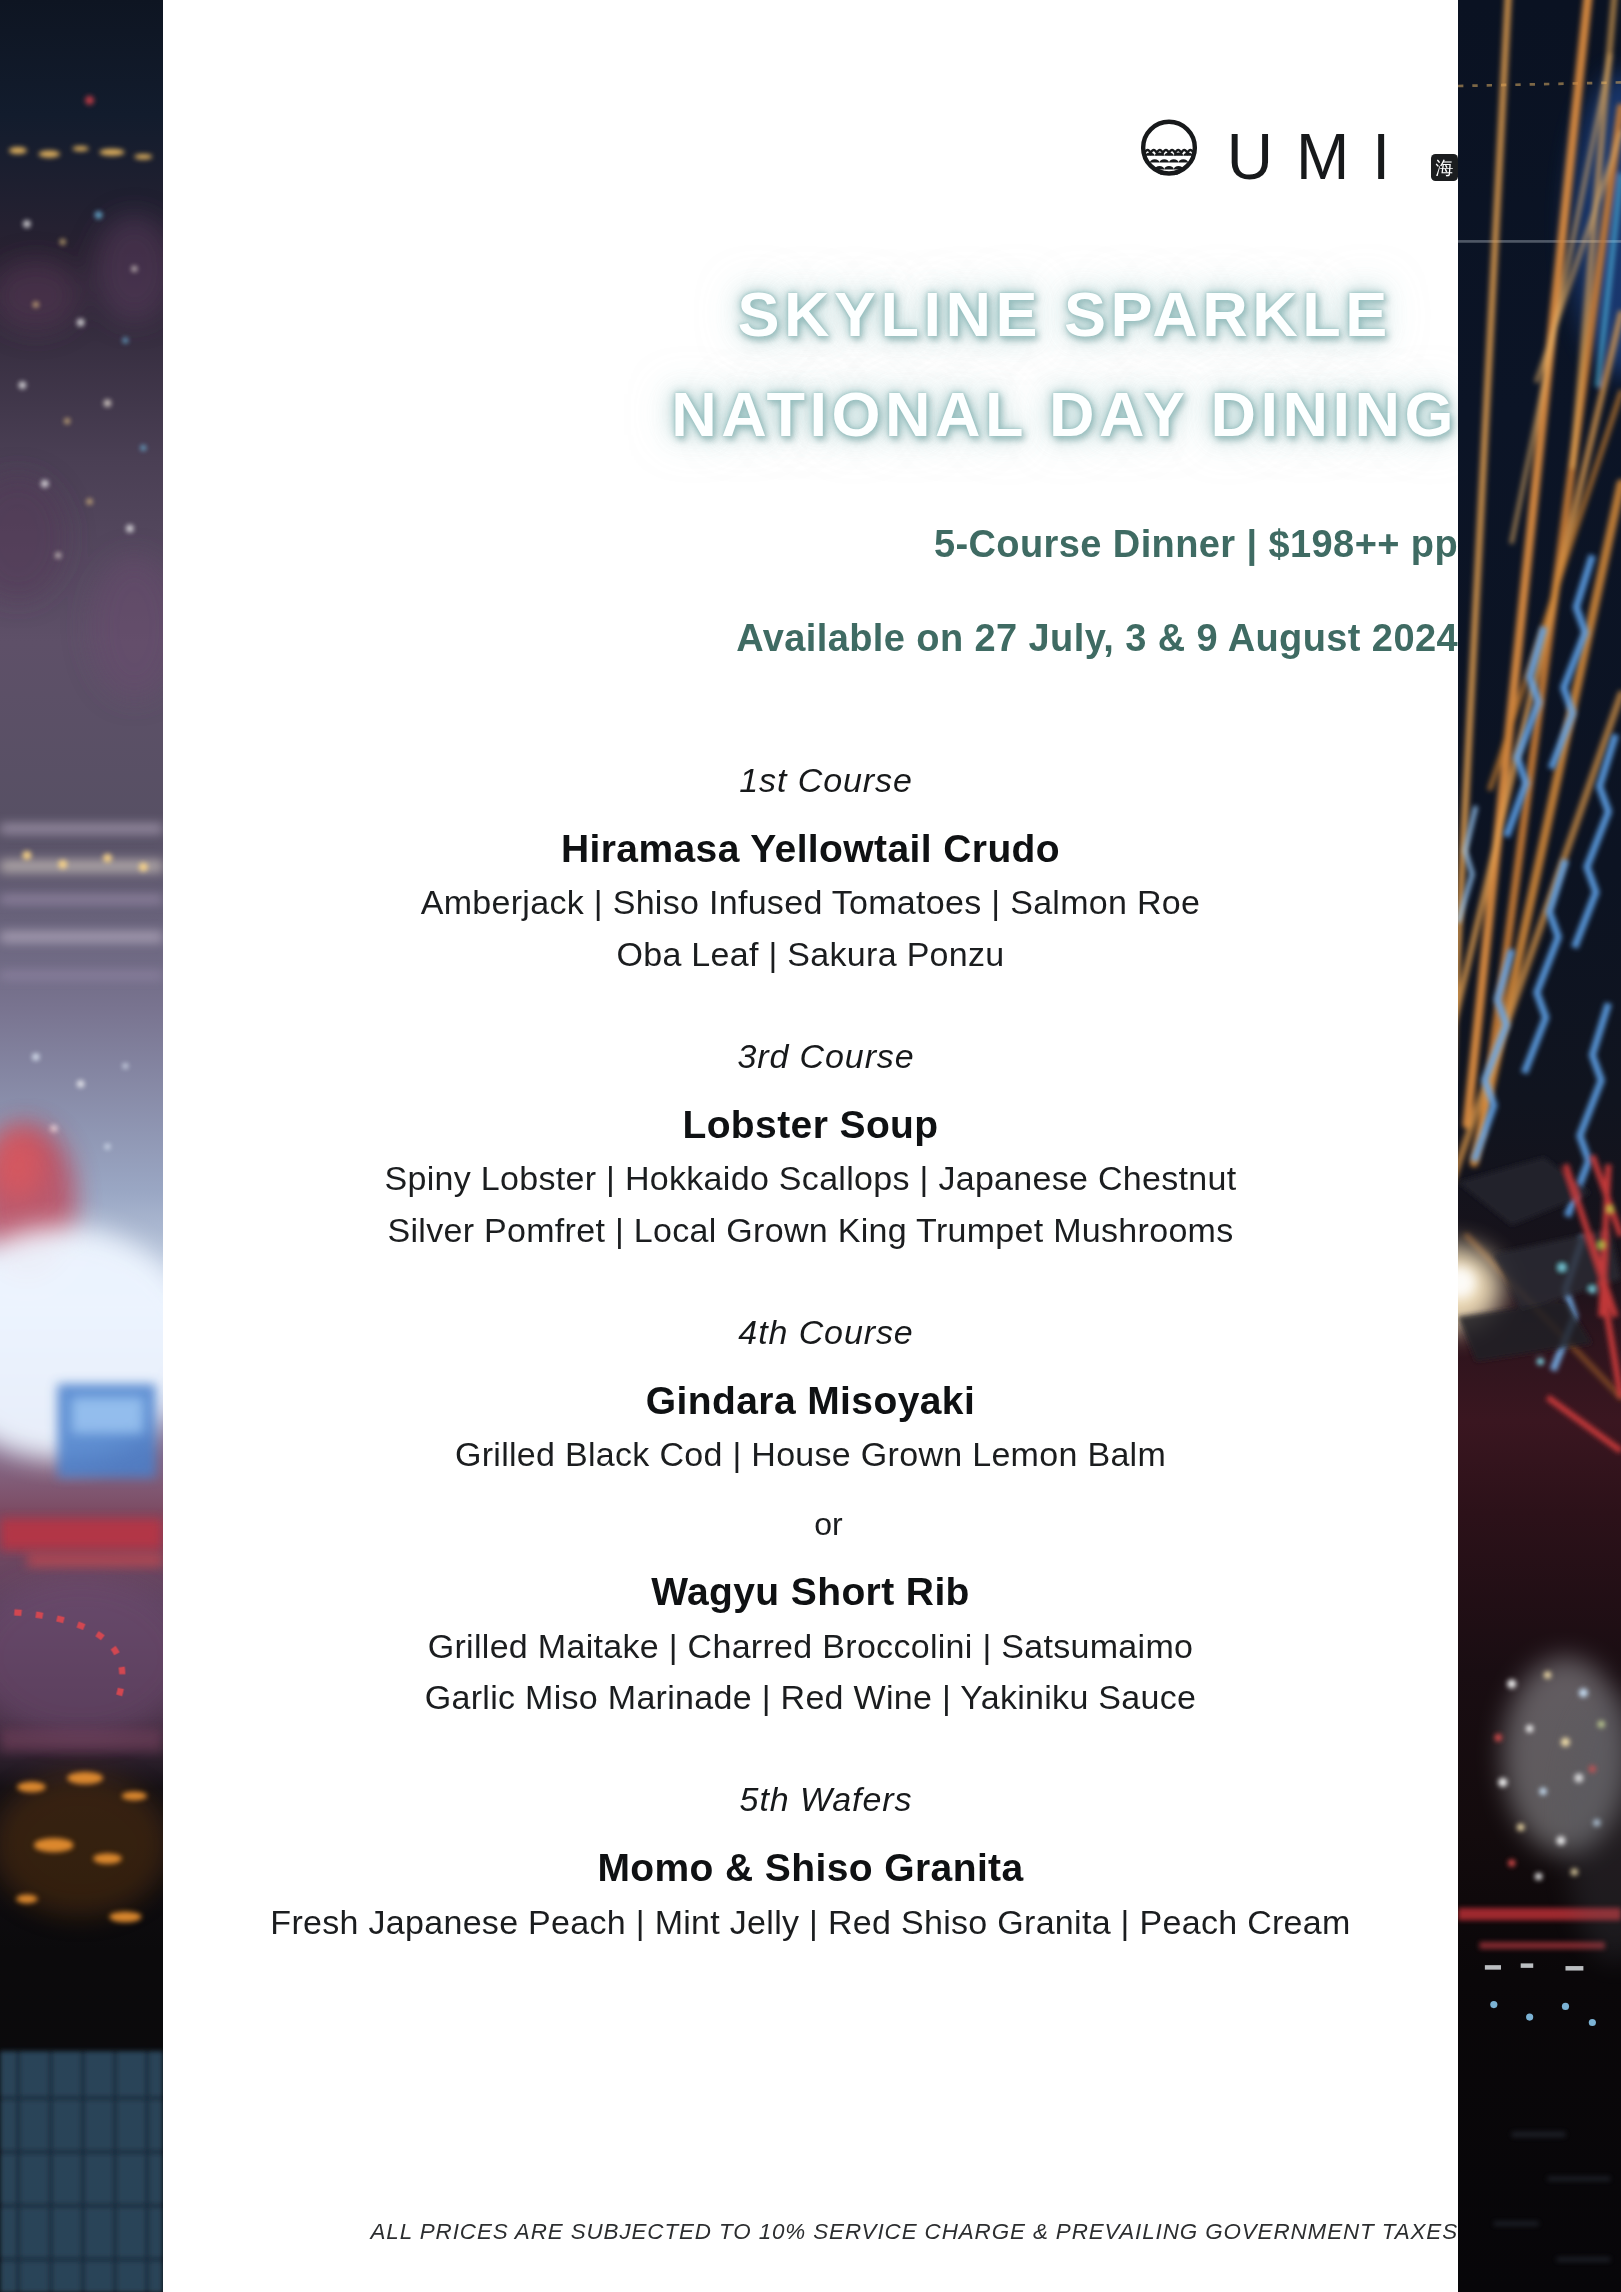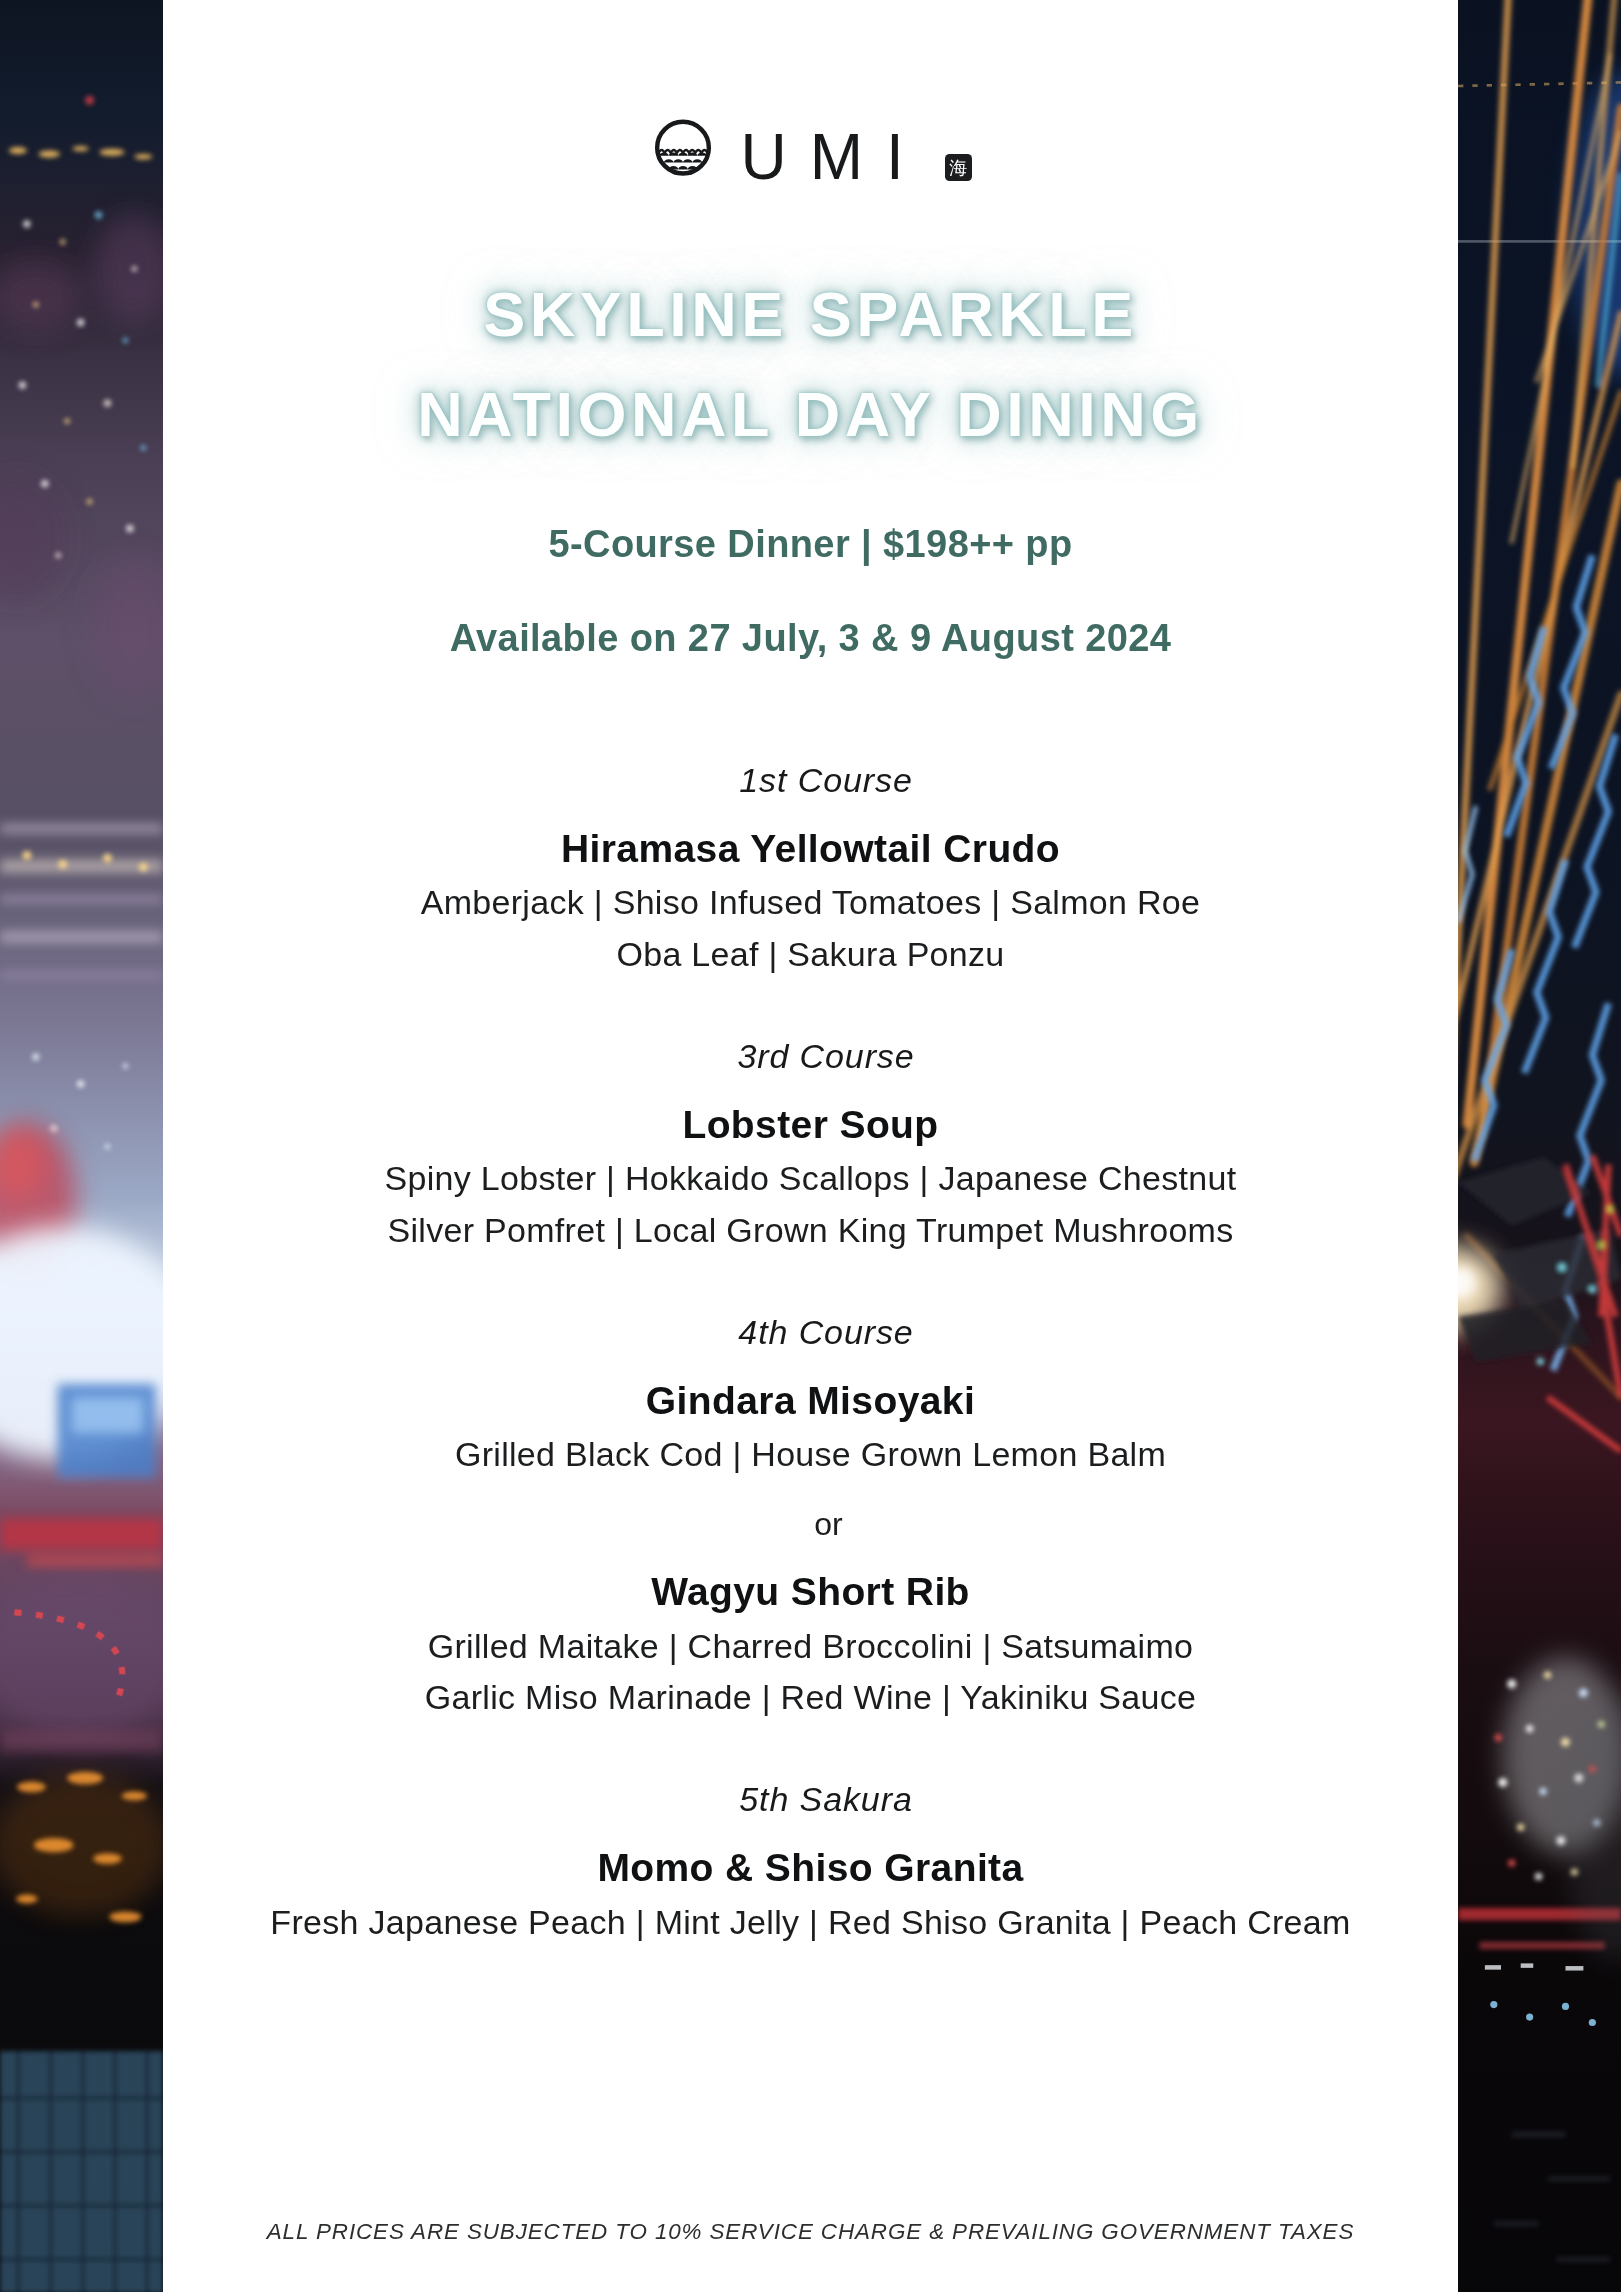--- a/index.html
+++ b/index.html
@@ -6,21 +6,21 @@
   body{
     width:1621px;height:2293px;overflow:hidden;
     display:flex;background:#ffffff;
     font-family:"Liberation Sans", sans-serif;
     color:#1a1c1e;
   }
   .strip{flex:0 0 163px;width:163px;height:2293px;position:relative;overflow:hidden;background:#0a0f1c;}
   .strip svg{display:block;width:100%;height:100%;}
   .panel{
     flex:1;height:2293px;background:#ffffff;
-    display:flex;flex-direction:column;align-items:center;text-align:center;
+    display:flex;flex-direction:column;align-items:flex-end;text-align:center;
     position:relative;
   }
   
   .logo{margin-top:115px;display:flex;align-items:flex-end;justify-content:center;gap:18px;}
   .logo-mark{width:68px;height:68px;}
   .logo-text{
     font-size:64px;line-height:0.82;font-weight:300;color:#17191b;
     letter-spacing:23px;text-indent:5.4px;
   }
   .logo-seal{
@@ -240,21 +240,21 @@
           <div class="desc-line">Grilled Black Cod | House Grown Lemon Balm</div>
         </div>
         <div class="or-sep">or</div>
         <div class="dish-name">Wagyu Short Rib</div>
         <div class="dish-desc">
           <div class="desc-line">Grilled Maitake | Charred Broccolini | Satsumaimo</div>
           <div class="desc-line">Garlic Miso Marinade | Red Wine | Yakiniku Sauce</div>
         </div>
       </section>
       <section class="course">
-        <div class="course-label">5th Sakura</div>
+        <div class="course-label">5th Wafers</div>
         <div class="dish-name">Momo &amp; Shiso Granita</div>
         <div class="dish-desc">
           <div class="desc-line">Fresh Japanese Peach | Mint Jelly | Red Shiso Granita | Peach Cream</div>
         </div>
       </section>
     </div>
 
   <footer class="disclaimer">ALL PRICES ARE SUBJECTED TO 10% SERVICE CHARGE &amp; PREVAILING GOVERNMENT TAXES</footer>
 </main>
 

